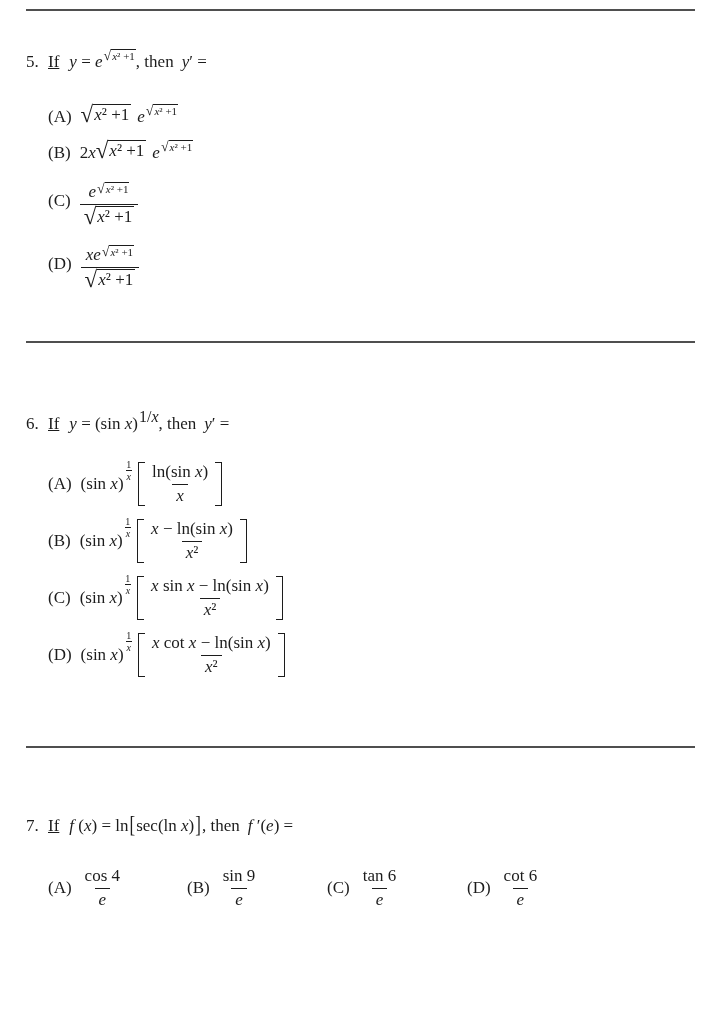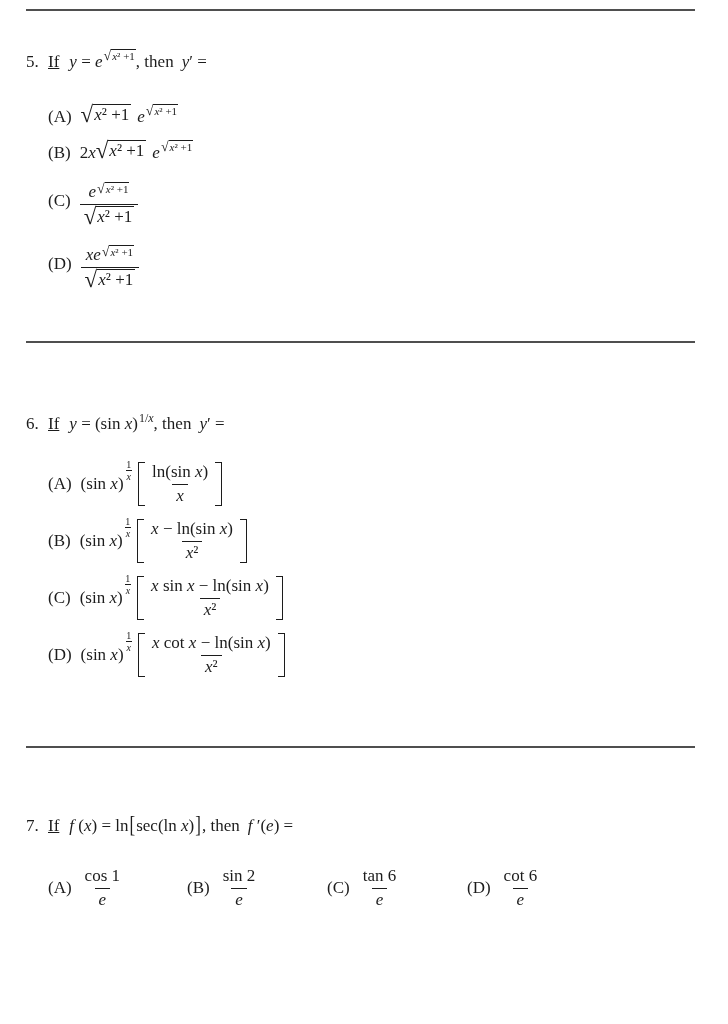--- a/index.html
+++ b/index.html
@@ -27,21 +27,21 @@
   .sqrt { display:inline-flex; align-items:flex-end; }
   .sqrt .rsign { font-size:23px; line-height:21px; }
   .sqrt .rad { line-height:20px; border-top:1.4px solid #1c1c1c; padding:0 2px 0 1px; }
 
   
   .supsqrt { display:inline-flex; align-items:flex-end; font-size:11px; position:relative; top:-7px; margin-left:1px; }
   .supsqrt .rsign { font-size:14px; line-height:13px; }
   .supsqrt .rad { line-height:12px; border-top:1px solid #1c1c1c; padding:0 1px; }
 
   
-  .sup { font-size:12px; position:relative; top:-7px; margin-left:1px; }
+  .sup { font-size:16px; position:relative; top:-7px; margin-left:1px; }
 
   
   .supfrac { display:inline-flex; flex-direction:column; align-items:center; font-size:10px; line-height:1.1; position:relative; top:-14px; margin-left:2px; }
   .supfrac .sd { border-top:1px solid #1c1c1c; padding:0 1px; }
 
   
   .frac { display:inline-flex; flex-direction:column; align-items:center; }
   .fnum { display:inline-flex; align-items:flex-end; justify-content:center; padding:0 4px 2px; }
   .fnum.has-sup { padding-top:7px; }
   .fden { display:inline-flex; justify-content:center; border-top:1.4px solid #1c1c1c; padding:1px 4px 0; }
@@ -218,28 +218,28 @@
   <span class="bigbr">[</span>
   <span class="mt">sec(ln <i>x</i>)</span>
   <span class="bigbr">]</span>
   <span class="thenlbl">, then</span>
   <span class="mt"><i>f</i> ′(<i>e</i>) =</span>
 </div>
 
 <div class="optrow" style="top:866px; left:48px">
   <span class="olabel">(A)</span>
   <span class="frac">
-    <span class="fnum mt">cos 1</span>
+    <span class="fnum mt">cos 4</span>
     <span class="fden mt"><i>e</i></span>
   </span>
 </div>
 <div class="optrow" style="top:866px; left:187px">
   <span class="olabel">(B)</span>
   <span class="frac">
-    <span class="fnum mt">sin 2</span>
+    <span class="fnum mt">sin 9</span>
     <span class="fden mt"><i>e</i></span>
   </span>
 </div>
 <div class="optrow" style="top:866px; left:327px">
   <span class="olabel">(C)</span>
   <span class="frac">
     <span class="fnum mt">tan 6</span>
     <span class="fden mt"><i>e</i></span>
   </span>
 </div>

